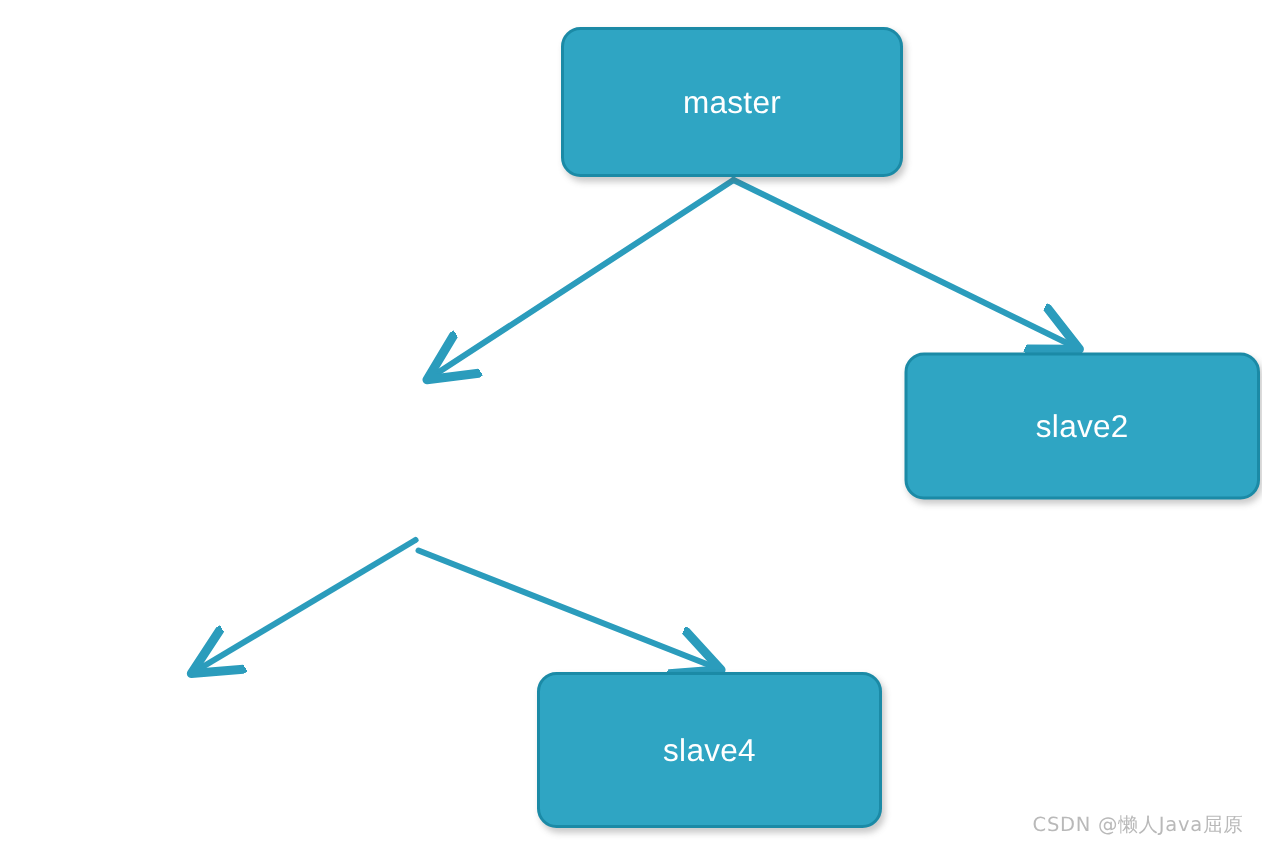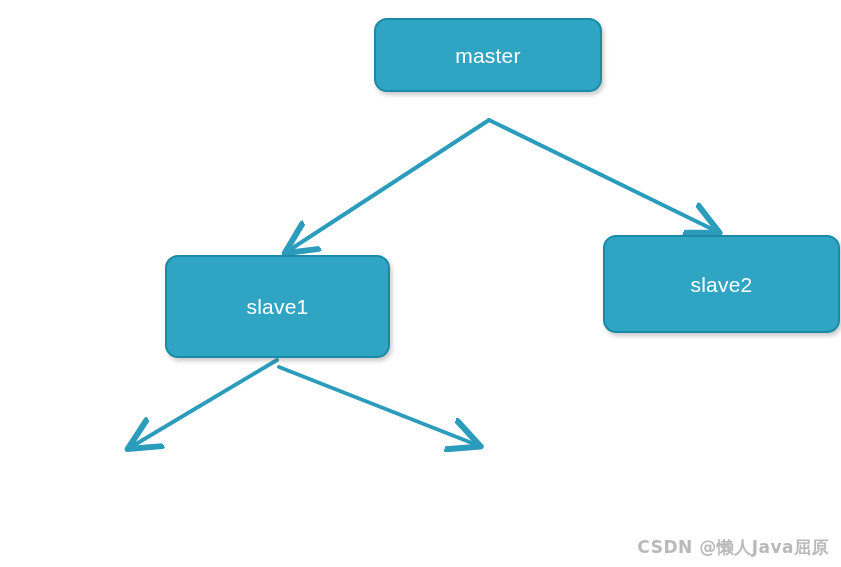--- a/index.html
+++ b/index.html
@@ -43,38 +43,37 @@
   .node-label {
     color: #ffffff;
     font-size: 21px;
     font-weight: 400;
     letter-spacing: 0.2px;
     line-height: 1;
     white-space: nowrap;
     user-select: none;
   }
   
-  #node-master { left: 374px; top: 18px;  width: 228px; height: 74px; }
+  #node-master { left: 374px; top: 18px;  width: 228px; height: 100px; }
   #node-slave1 { left: 165px; top: 255px; width: 225px; height: 103px; }
   #node-slave2 { left: 603px; top: 235px; width: 237px; height: 98px;  }
   #node-slave3 { left: 10px;  top: 452px; width: 232px; height: 100px; }
   #node-slave4 { left: 358px; top: 448px; width: 230px; height: 104px; }
 
   #watermark {
     position: absolute;
     right: 12px;
     bottom: 8px;
     color: #b9b9b9;
-    font-size: 17px;
+    font-size: 13px;
     font-family: "DejaVu Sans", "Liberation Sans", sans-serif;
     letter-spacing: 0.5px;
     white-space: nowrap;
     user-select: none;
     z-index: 4;
-    font-weight: bold;
   }
 </style>
 </head>
 <body>
 
 <div id="canvas">
 
   <svg id="edge-layer" viewBox="0 0 841 567" width="841" height="567">
     <defs>
       <marker id="arrowhead" markerWidth="9" markerHeight="9" refX="7.2" refY="4.5" orient="auto" markerUnits="strokeWidth">
@@ -88,25 +87,25 @@
 
     <line x1="277" y1="360" x2="131" y2="447" stroke="#2b9cbc" stroke-width="4" stroke-linecap="round" marker-end="url(#arrowhead)"></line>
 
     <line x1="279" y1="367" x2="477" y2="445" stroke="#2b9cbc" stroke-width="4" stroke-linecap="round" marker-end="url(#arrowhead)"></line>
   </svg>
 
   <div class="node" id="node-master">
     <span class="node-label">master</span>
   </div>
 
-  <div class="node" id="node-slave1">
-    <span class="node-label">slave1</span>
-  </div>
 
   <div class="node" id="node-slave2">
     <span class="node-label">slave2</span>
   </div>
 
 
+  <div class="node" id="node-slave4">
+    <span class="node-label">slave4</span>
+  </div>
 
   <div id="watermark">CSDN @懒人Java屈原</div>
 
 </div>
 
 </body></html>

